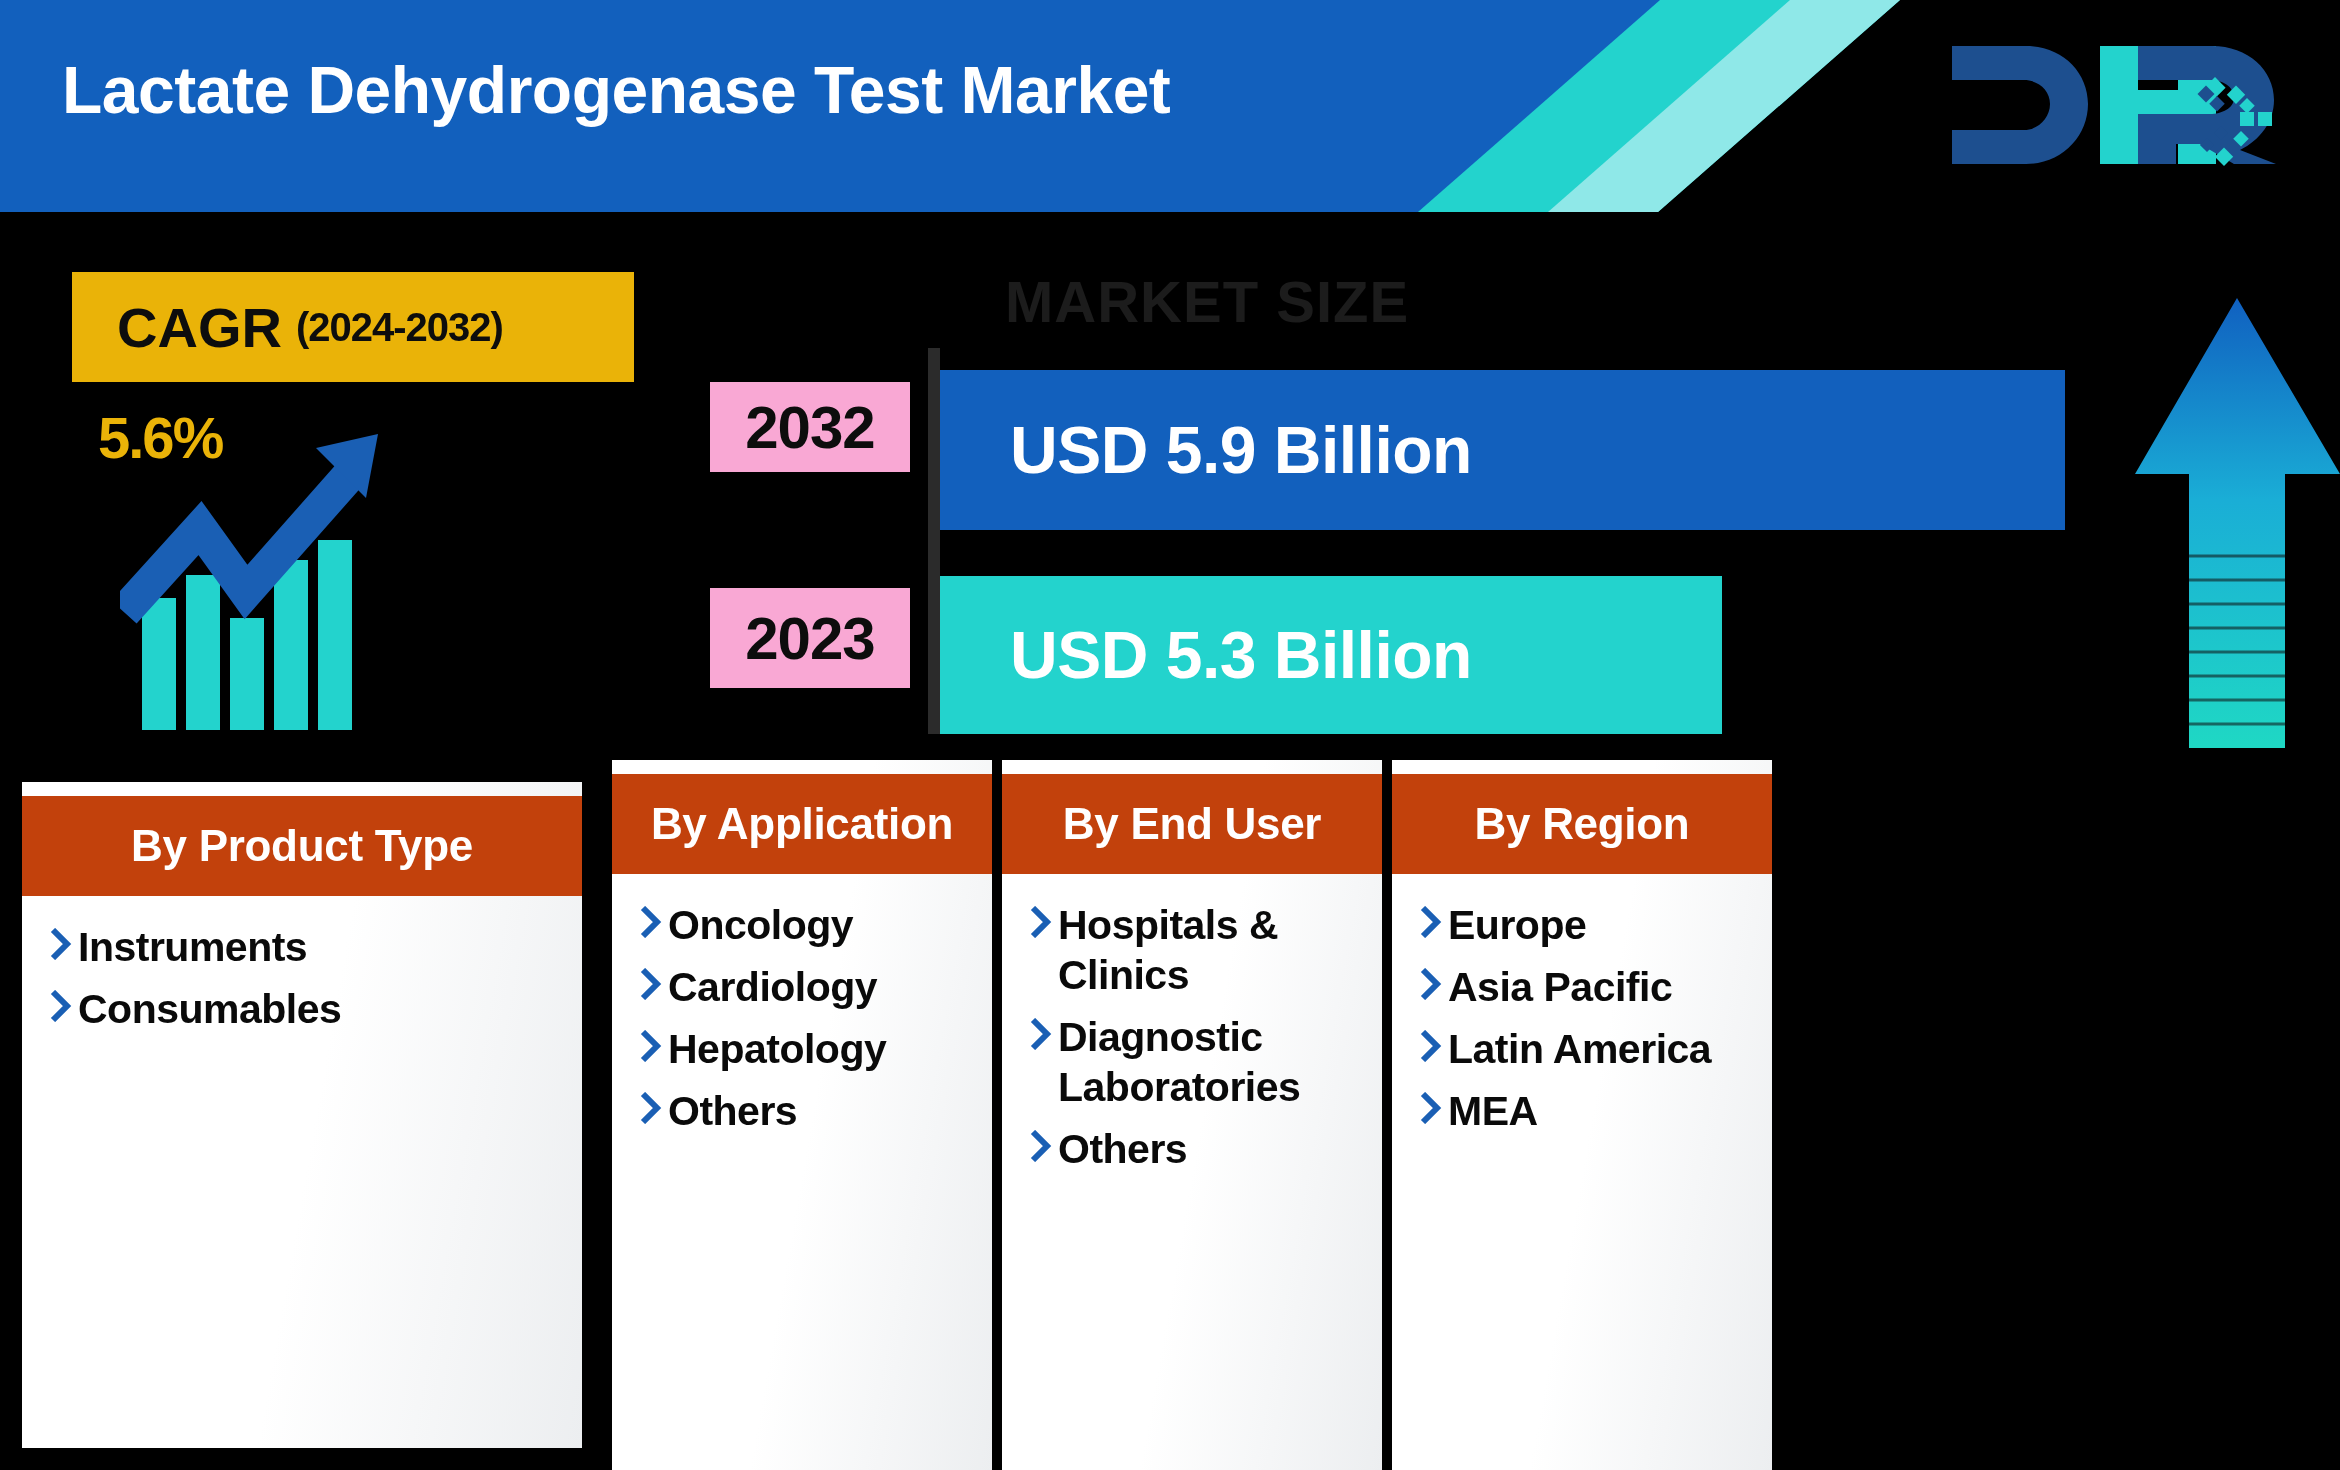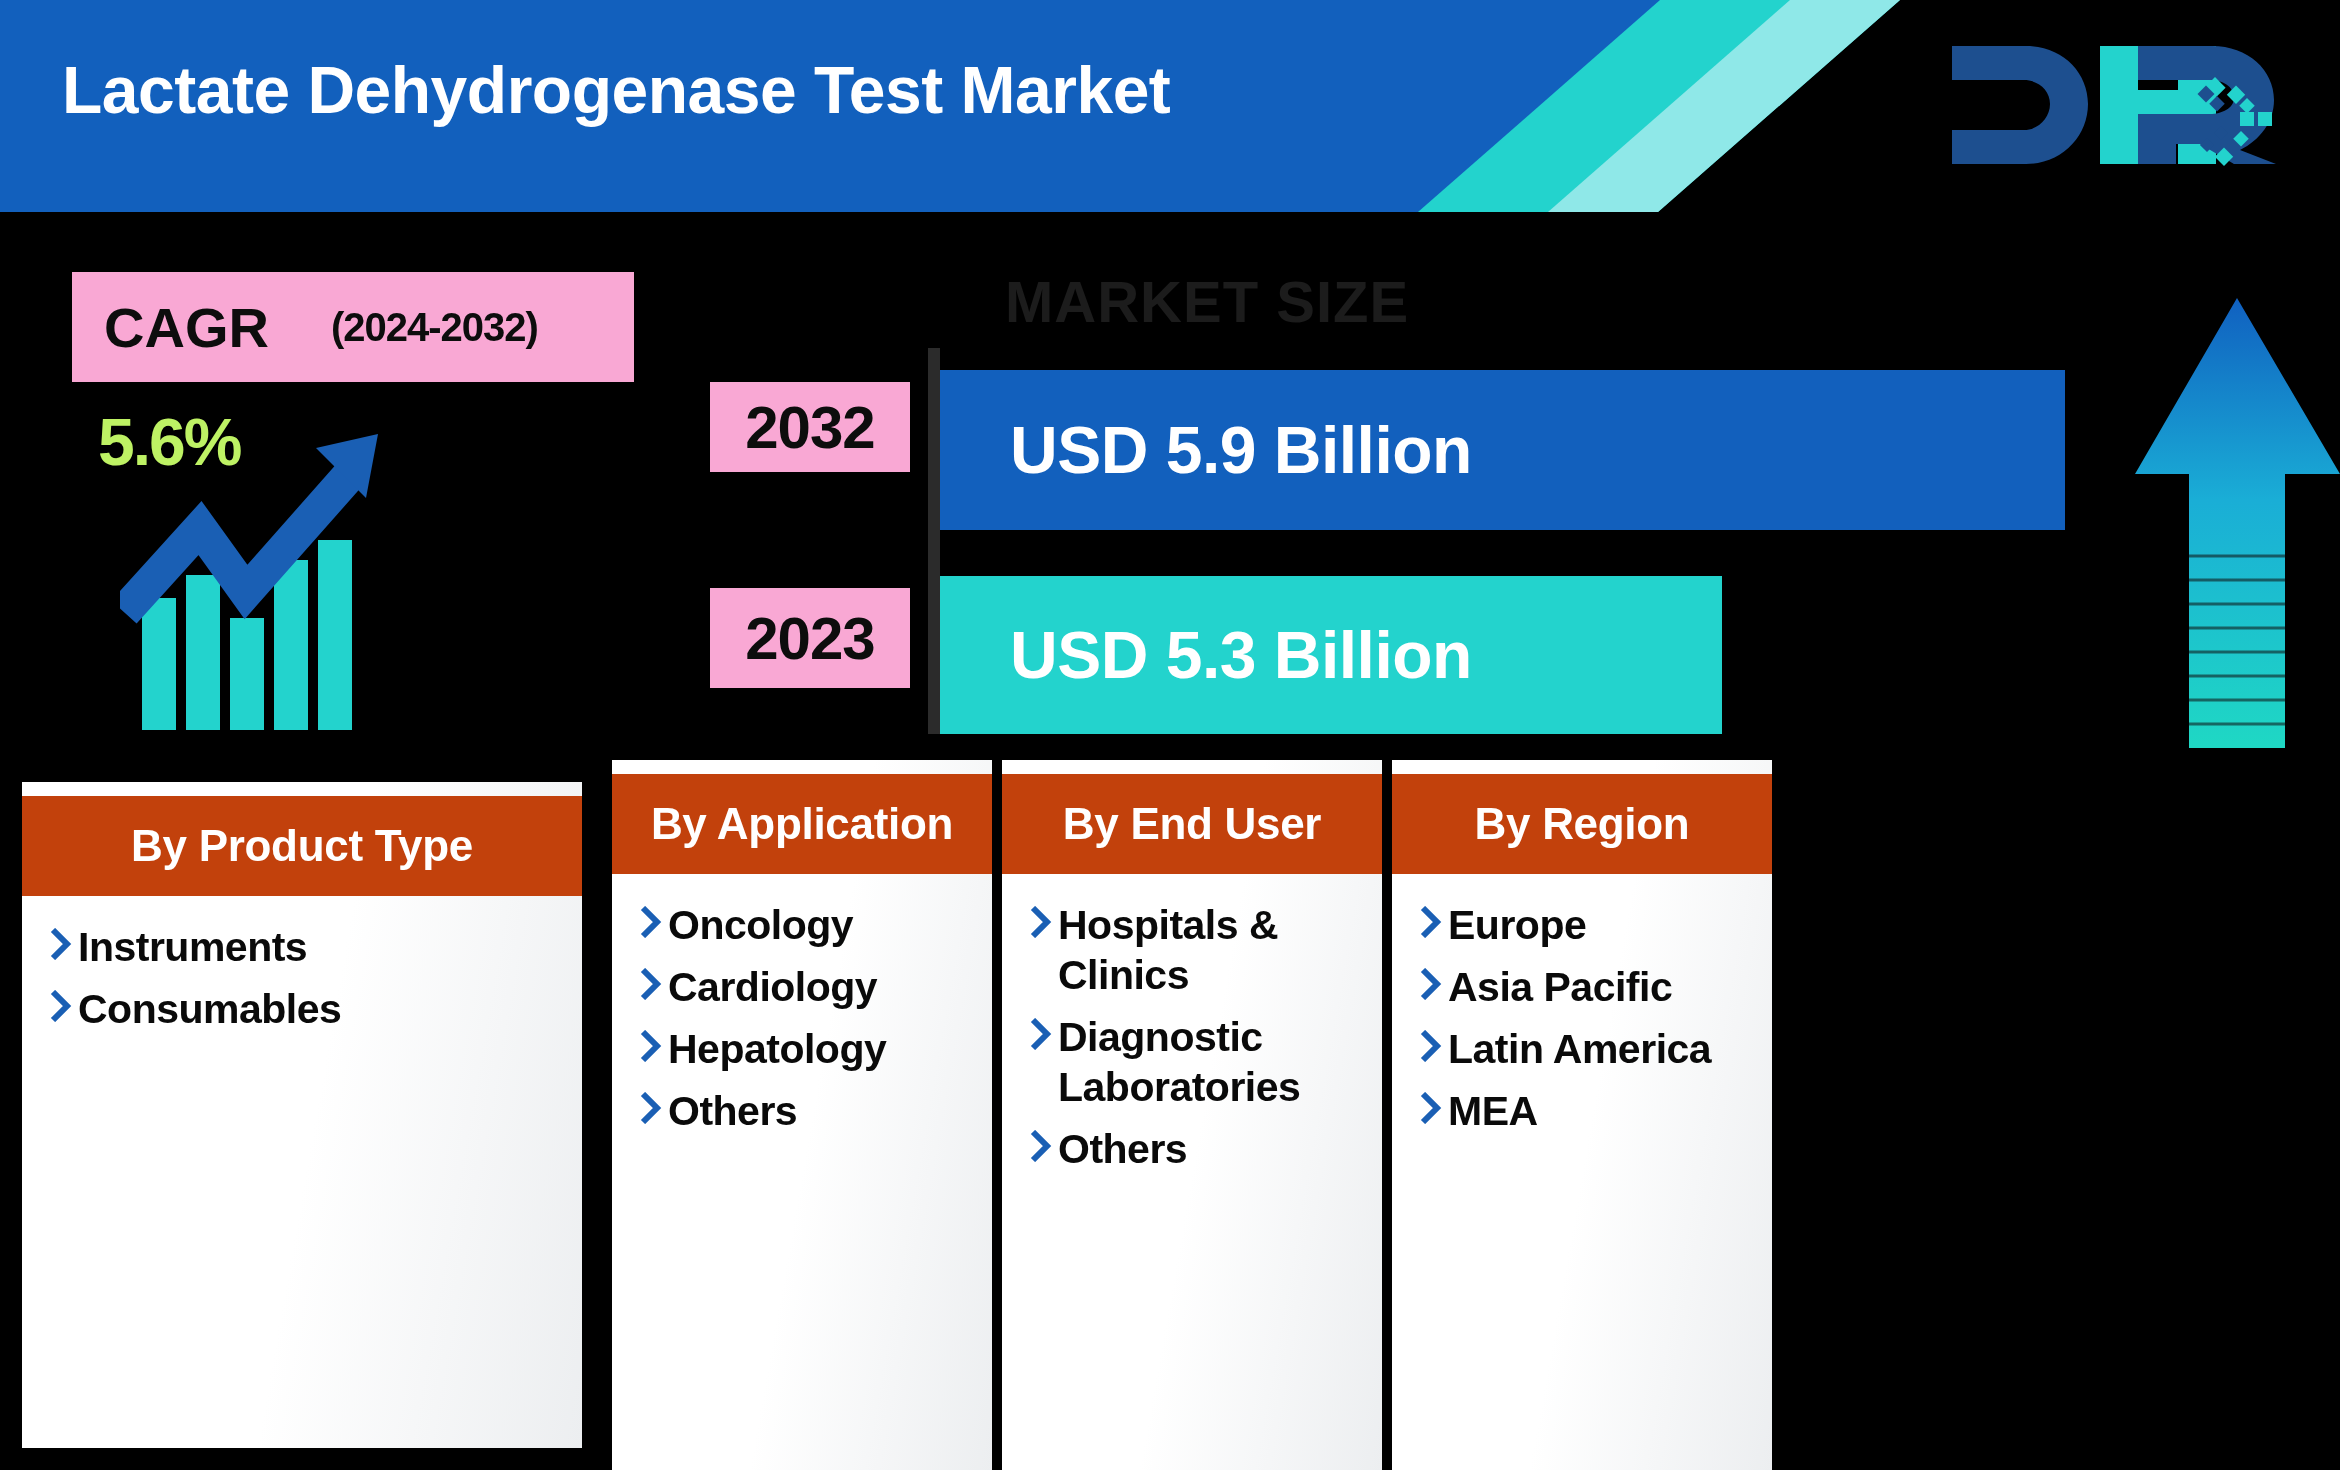--- a/index.html
+++ b/index.html
@@ -36,30 +36,29 @@
     letter-spacing:-0.5px; white-space:nowrap;
   }
 
   
   #logo { position:absolute; left:1950px; top:40px; width:340px; height:130px; }
   #logo svg { display:block; }
 
   
   #cagr-box {
     position:absolute; left:72px; top:272px; width:562px; height:110px;
-    background:#f9a8d4; display:flex; align-items:center;
-    padding-left:32px;
-    gap:48px;
+    background:#eab308; display:flex; align-items:center;
+    padding-left:45px;
   }
   #cagr-label { color:#0d0d0d; font-size:56px; font-weight:bold; letter-spacing:0px; }
   #cagr-range { color:#0d0d0d; font-size:40px; font-weight:bold; margin-left:14px; letter-spacing:-1px; }
 
   #cagr-value {
     position:absolute; left:98px; top:404px;
-    color:#bef264; font-size:66px; font-weight:bold; letter-spacing:-2px;
+    color:#eab308; font-size:58px; font-weight:bold; letter-spacing:-2px;
   }
   #growth-icon { position:absolute; left:120px; top:390px; width:330px; height:340px; }
 
   
   #market-size-title {
     position:absolute; left:1005px; top:268px;
     color:#1c1c1c; font-size:58px; font-weight:bold; letter-spacing:1px;
   }
   #axis-line {
     position:absolute; left:928px; top:348px; width:12px; height:386px;

